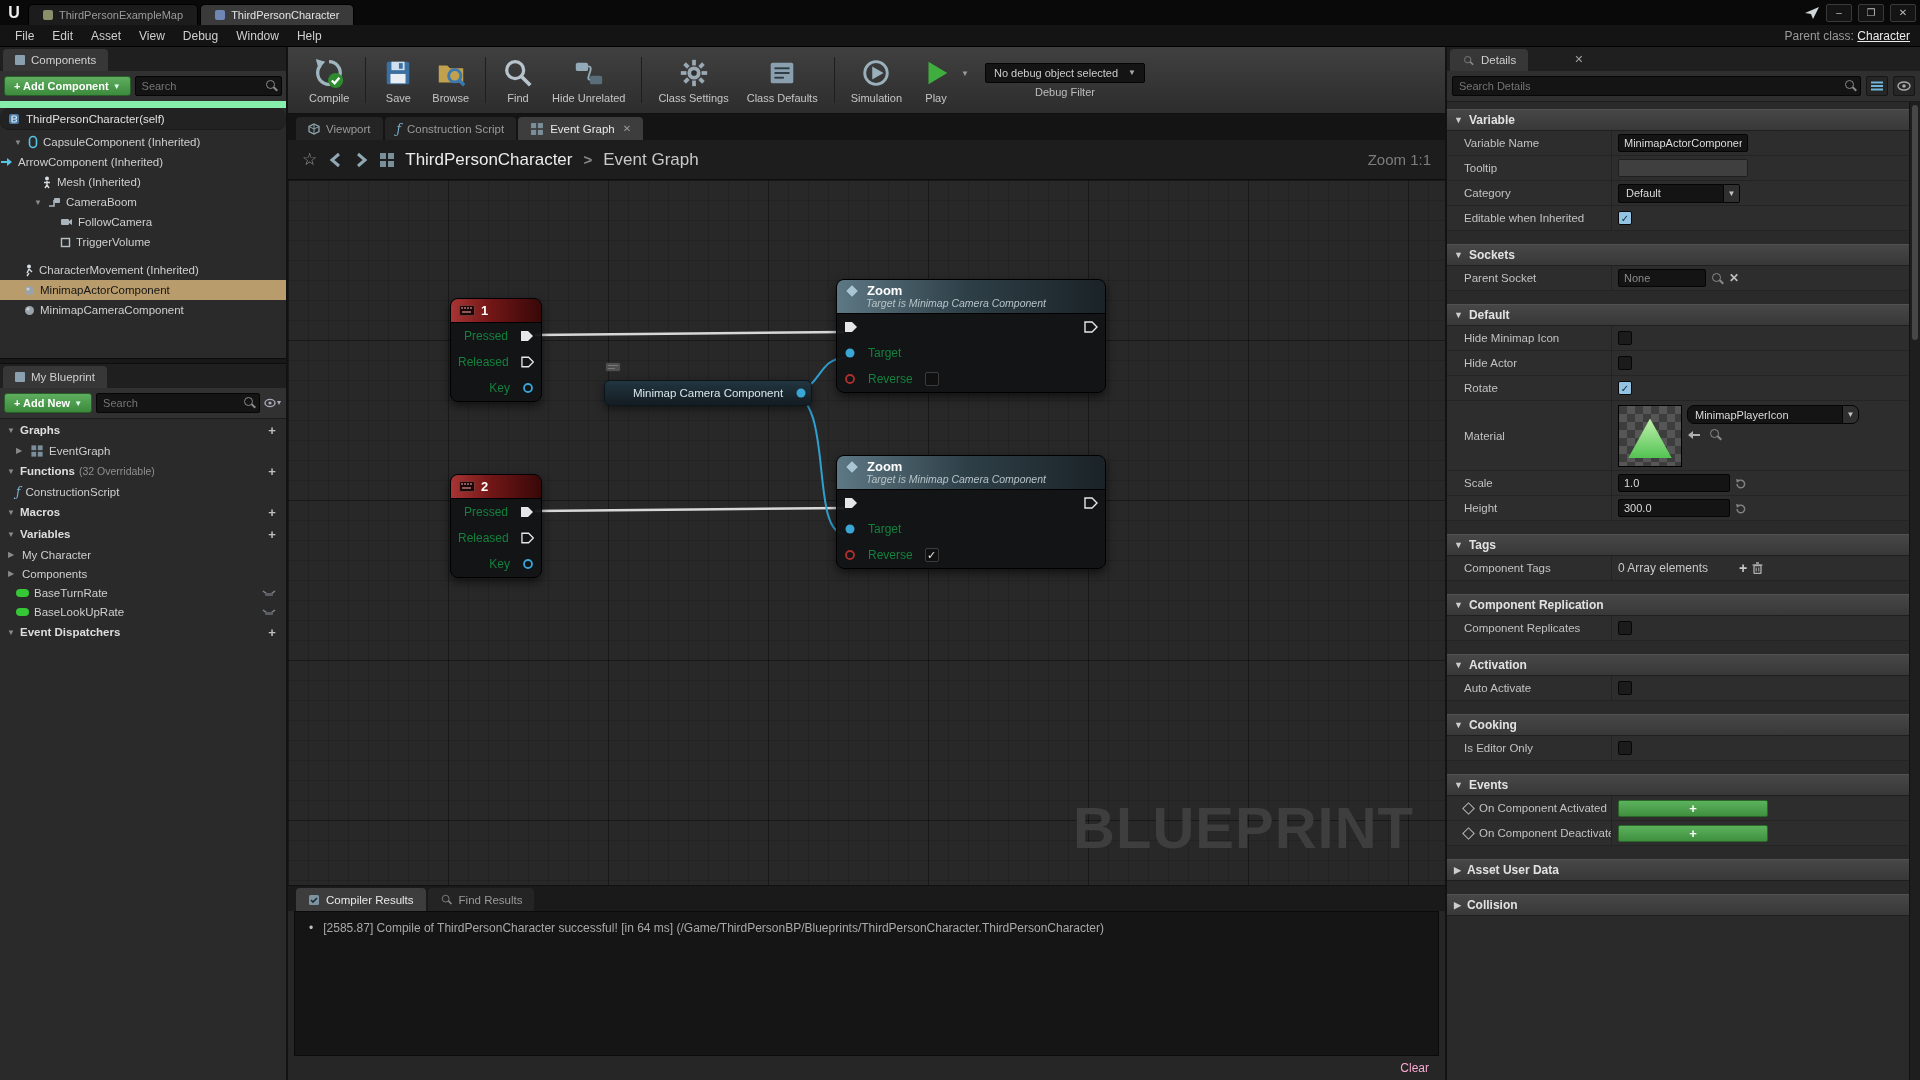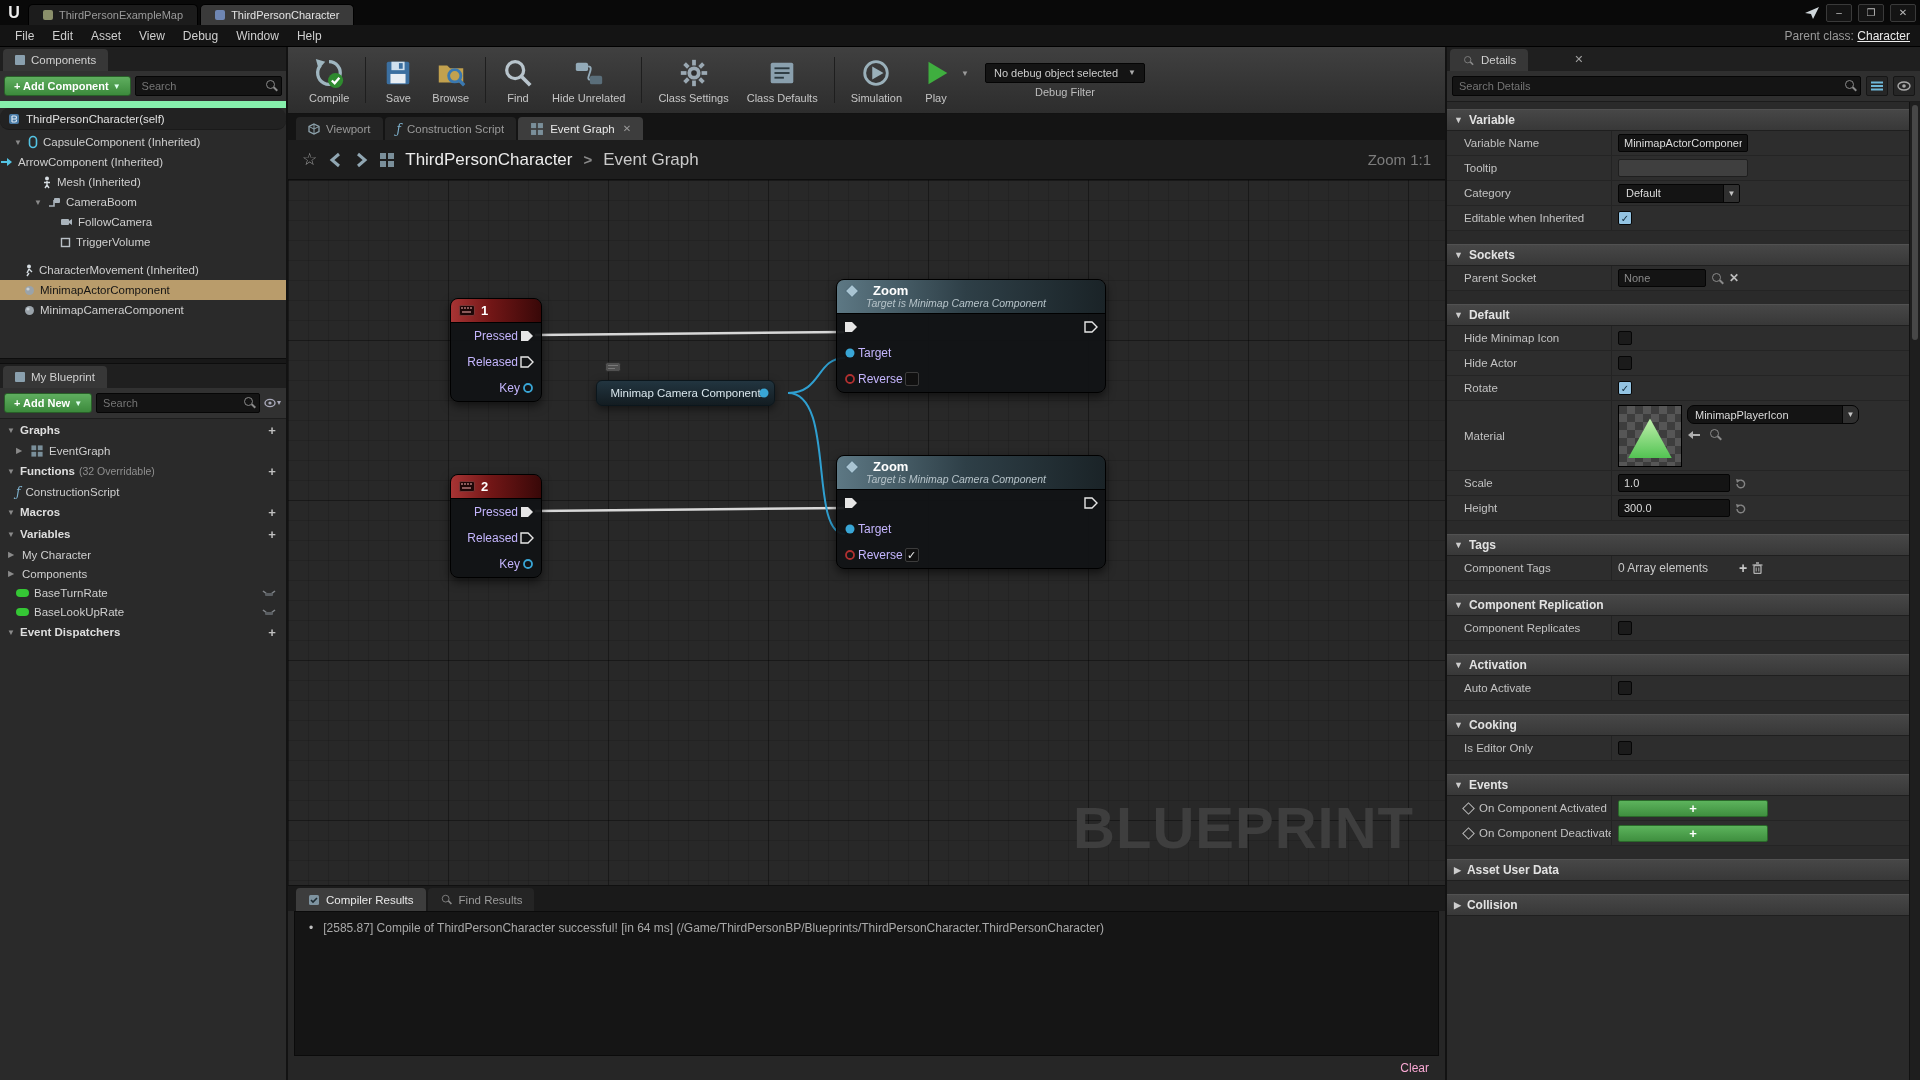--- a/index.html
+++ b/index.html
@@ -85,23 +85,23 @@
   .graph{position:relative;flex:1;overflow:hidden;background-color:#282828;background-image:
     linear-gradient(rgba(0,0,0,.28) 1px,transparent 1px),
     linear-gradient(90deg,rgba(0,0,0,.28) 1px,transparent 1px),
     linear-gradient(rgba(0,0,0,.12) 1px,transparent 1px),
     linear-gradient(90deg,rgba(0,0,0,.12) 1px,transparent 1px);
     background-size:160px 160px,160px 160px,20px 20px,20px 20px;}
   .wires{position:absolute;inset:0;}
   .node{position:absolute;border:1px solid #000;border-radius:8px;background:rgba(17,19,21,.94);box-shadow:0 4px 10px rgba(0,0,0,.55);}
   .key-header{height:24px;border-radius:7px 7px 0 0;background:linear-gradient(90deg,#a83434 0%,#711616 45%,#380808 100%);display:flex;align-items:center;gap:6px;padding:0 8px;color:#fff;font-weight:bold;font-size:13px;border-bottom:1px solid #000;}
   .zoom-header{border-radius:7px 7px 0 0;background:linear-gradient(90deg,#5d7884 0%,#2e3f47 48%,#1a2327 100%);padding:3px 8px 4px;border-bottom:1px solid #000;}
-  .zoom-title{display:flex;align-items:center;gap:14px;color:#fff;font-weight:bold;font-size:13px;}
+  .zoom-title{display:flex;align-items:center;gap:8px;color:#fff;font-weight:bold;font-size:13px;}
   .zoom-sub{color:#b6c3c9;font-size:10.5px;font-style:italic;margin-left:21px;margin-top:-1px;white-space:nowrap;}
-  .prow{display:flex;align-items:center;height:26px;padding:0 7px;gap:2px;font-size:12px;color:#c4b5fd;}
+  .prow{display:flex;align-items:center;height:26px;padding:0 7px;gap:12px;font-size:12px;color:#15803d;}
   .prow.out{justify-content:flex-end;}
   .prow.inout{justify-content:space-between;}
   .node-cb{width:14px;height:14px;background:#101010;border:1px solid #3c3c3c;border-radius:2px;display:inline-flex;align-items:center;justify-content:center;color:#f0f0f0;font-size:11px;}
   .node-cb.checked::after{content:"\2713";}
   .getter-node{position:absolute;height:26px;border-radius:6px;border:1px solid #0b161c;background:linear-gradient(#223540,#131c21);display:flex;align-items:center;justify-content:center;gap:6px;font-size:11.5px;color:#d9e6ec;box-shadow:0 3px 8px rgba(0,0,0,.5);padding:0 8px;}
   .getter-node svg{position:absolute;right:4px;}
   .bubble-ico{position:absolute;opacity:.8;}
   .watermark{position:absolute;right:31px;bottom:24px;font-size:58px;font-weight:bold;color:#3e3e3e;letter-spacing:1px;}
 
   .bottom-panel{height:195px;background:#262626;border-top:1px solid #101010;display:flex;flex-direction:column;flex-shrink:0;}
@@ -565,21 +565,21 @@
             </svg>
         </div>
       </div>
 
       <svg class="bubble-ico" style="left:317px;top:182px;" width="16" height="12" viewBox="0 0 16 12">
           <rect x="0.5" y="0.5" width="15" height="9" rx="2" fill="#5a5a5a" stroke="#2c2c2c"></rect>
           <line x1="3" y1="3.5" x2="13" y2="3.5" stroke="#8d8d8d"></line>
           <line x1="3" y1="6.5" x2="10" y2="6.5" stroke="#8d8d8d"></line>
         </svg>
 
-      <div class="getter-node" style="left:308px;top:200px;width:179px;">
+      <div class="getter-node" style="left:316px;top:200px;width:208px;">
         <span>Minimap Camera Component</span>
         <svg width="12" height="12" viewBox="0 0 12 12">
             <circle cx="6" cy="6" r="4.5" fill="#39a6d6"></circle>
           </svg>
       </div>
 
       <div class="node" style="left:548px;top:99px;width:270px;">
         <div class="zoom-header">
           <div class="zoom-title">
             <svg width="14" height="14" viewBox="0 0 14 14">

